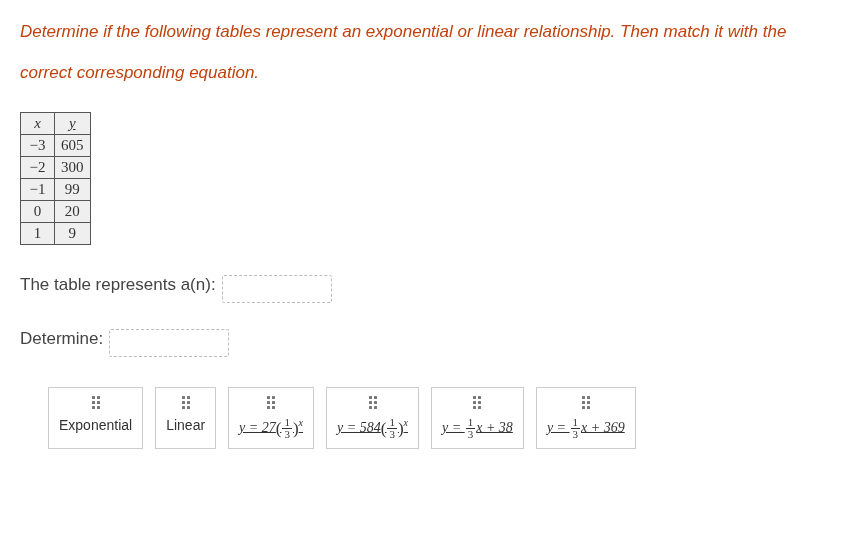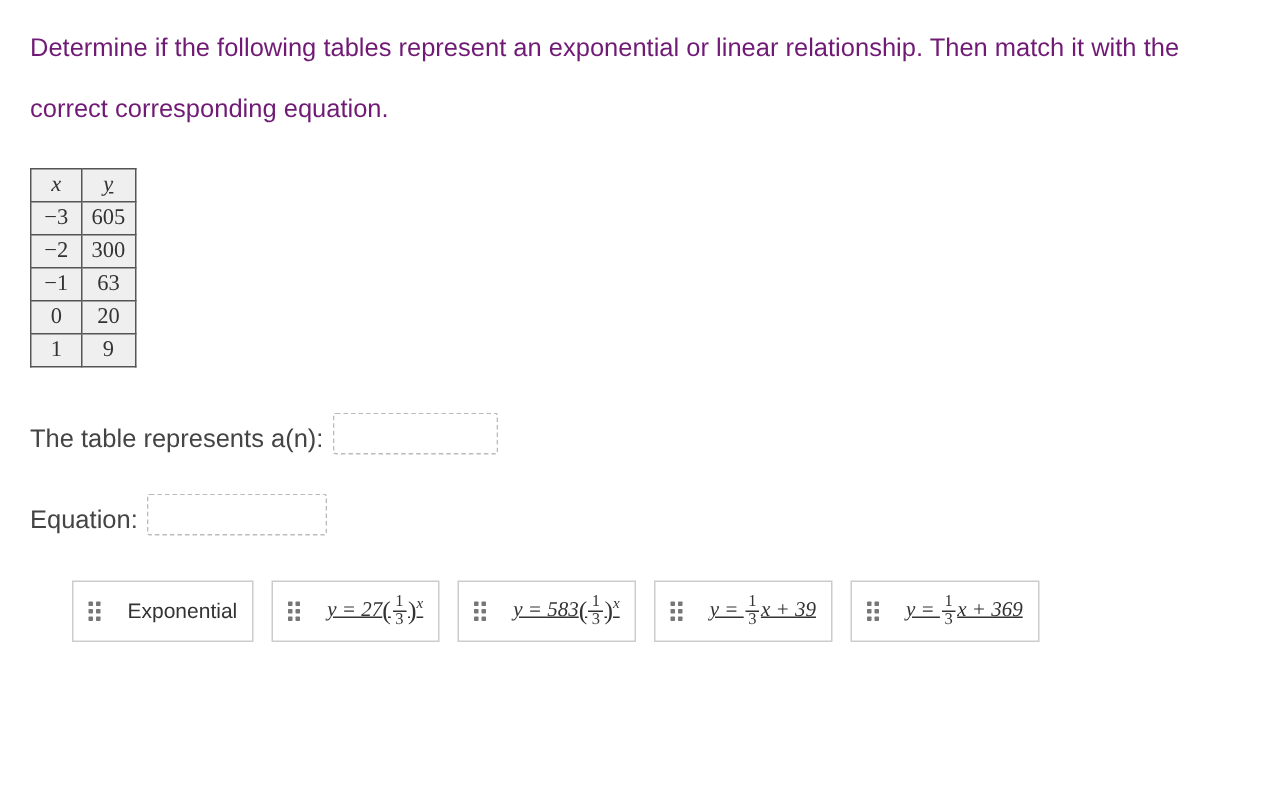--- a/index.html
+++ b/index.html
@@ -7,21 +7,22 @@
   font-family: Arial, Helvetica, sans-serif;
   color: #333;
   padding: 12px 20px;
   width: 856px;
   background: #fff;
   font-size: 17px;
 }
 .question-text {
   line-height: 2.4;
   margin-bottom: 18px;
-  color: #701a75;
+  color: #c2410c;
+  font-style: italic;
 }
 .data-table {
   border-collapse: collapse;
   margin-bottom: 30px;
 }
 .data-table td, .data-table th {
   border: 1px solid #555;
   padding: 0 6px;
   text-align: center;
   font-size: 15px;
@@ -32,21 +33,21 @@
 }
 .data-table th {
   font-style: italic;
   font-weight: normal;
   text-decoration: underline;
 }
 .data-table .no-underline { text-decoration: none; }
 .fill-line {
   margin-bottom: 26px;
   display: flex;
-  align-items: flex-end;
+  align-items: flex-start;
   gap: 6px;
   color: #444;
 }
 .drop-target {
   display: inline-block;
   border: 1.5px dashed #bbb;
   border-radius: 2px;
   height: 28px;
   vertical-align: middle;
 }
@@ -57,23 +58,24 @@
   gap: 12px;
   padding-left: 28px;
   margin-top: 30px;
 }
 .choice {
   border: 1px solid #ccc;
   background: #fff;
   padding: 8px 10px;
   display: flex;
   align-items: center;
-  gap: 18px;
+  gap: 8px;
   font-size: 14px;
   cursor: grab;
+  flex-direction: column;
 }
 .drag-icon {
   display: inline-grid;
   grid-template-columns: repeat(2, 3px);
   grid-template-rows: repeat(3, 3px);
   gap: 2px;
 }
 .drag-icon span {
   width: 3px; height: 3px; background: #777; border-radius: 0.5px;
 }
@@ -107,57 +109,68 @@
   <tr>
         <td>−3</td>
         <td>605</td>
       </tr>
   <tr>
         <td>−2</td>
         <td>300</td>
       </tr>
   <tr>
         <td>−1</td>
-        <td>63</td>
+        <td>99</td>
       </tr>
   <tr>
         <td>0</td>
         <td>20</td>
       </tr>
   <tr>
         <td>1</td>
         <td>9</td>
       </tr>
 </tbody>
   </table>
 
 <div class="fill-line">
   <span>The table represents a(n):</span>
   <span class="drop-target dt-wide"></span>
 </div>
 
 <div class="fill-line">
-  <span>Equation:</span>
+  <span>Determine:</span>
   <span class="drop-target dt-mid"></span>
 </div>
 
 <div class="choices-row">
 
   <div class="choice">
     <span class="drag-icon">
         <span></span>
         <span></span>
         <span></span>
         <span></span>
         <span></span>
         <span></span>
       </span>
     <span>Exponential</span>
   </div>
 
+  <div class="choice">
+    <span class="drag-icon">
+        <span></span>
+        <span></span>
+        <span></span>
+        <span></span>
+        <span></span>
+        <span></span>
+      </span>
+    <span>Linear</span>
+  </div>
 
   <div class="choice">
     <span class="drag-icon">
         <span></span>
         <span></span>
         <span></span>
         <span></span>
         <span></span>
         <span></span>
       </span>
@@ -172,41 +185,41 @@
   <div class="choice">
     <span class="drag-icon">
         <span></span>
         <span></span>
         <span></span>
         <span></span>
         <span></span>
         <span></span>
       </span>
     <span class="math">
-      <span>y = 583</span><span class="paren">(</span><span class="frac">
+      <span>y = 584</span><span class="paren">(</span><span class="frac">
           <span class="n">1</span>
           <span class="d">3</span>
         </span><span class="paren">)</span><span class="sup">x</span>
     </span>
   </div>
 
   <div class="choice">
     <span class="drag-icon">
         <span></span>
         <span></span>
         <span></span>
         <span></span>
         <span></span>
         <span></span>
       </span>
     <span class="math">
       <span>y = </span><span class="frac">
           <span class="n">1</span>
           <span class="d">3</span>
-        </span><span>x + 39</span>
+        </span><span>x + 38</span>
     </span>
   </div>
 
   <div class="choice">
     <span class="drag-icon">
         <span></span>
         <span></span>
         <span></span>
         <span></span>
         <span></span>

